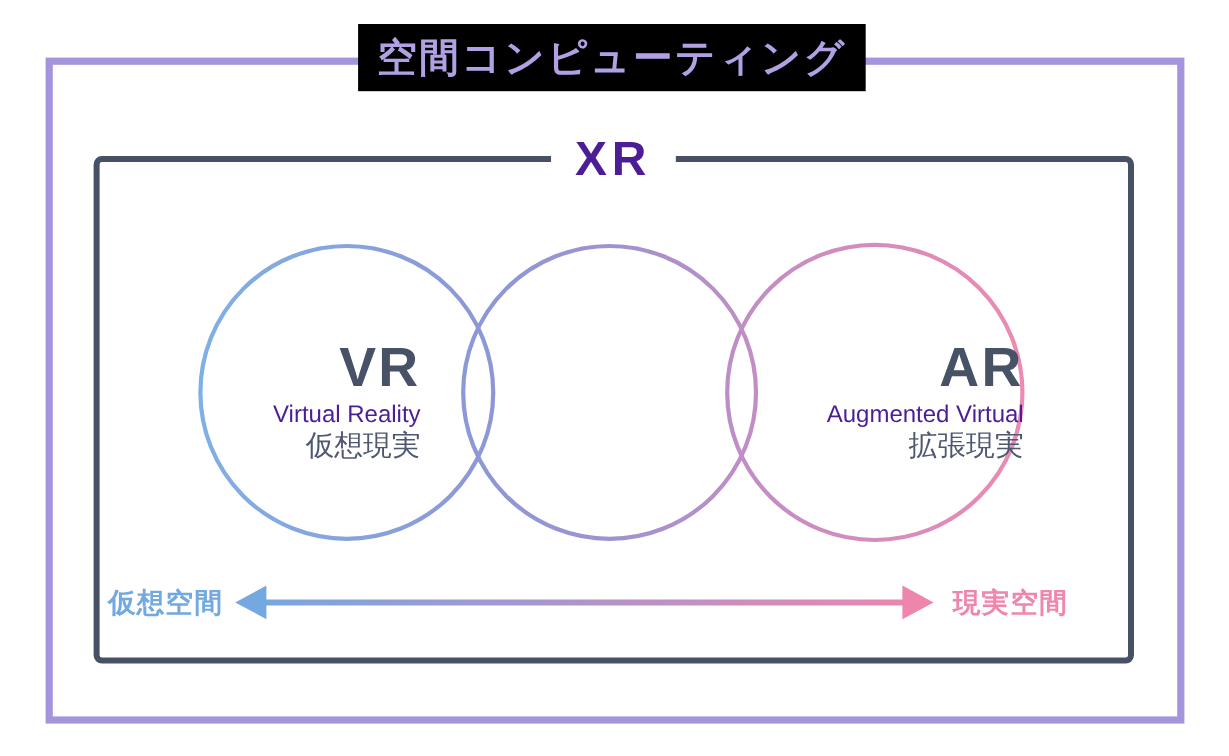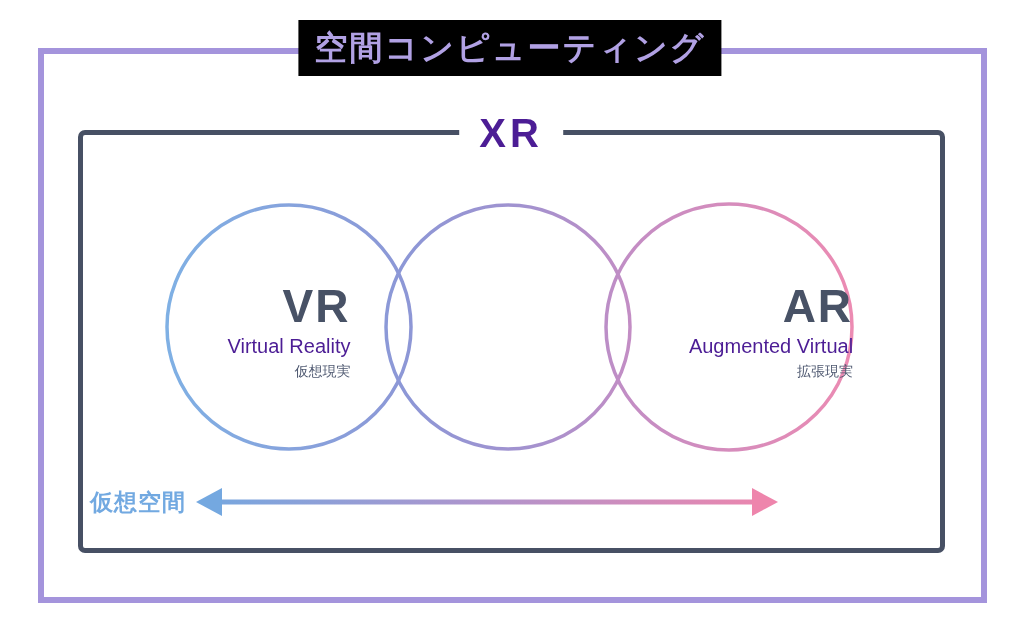--- a/index.html
+++ b/index.html
@@ -94,21 +94,21 @@
     color: #485266;
   }
   .circle-label .en {
     margin-top: 4px;
     font-size: 20px;
     line-height: 24px;
     color: #4c1d95;
   }
   .circle-label .ja {
     margin-top: 2px;
-    font-size: 14px;
+    font-size: 24px;
     line-height: 23px;
     color: #4e5870;
   }
   .label-vr { left: 289px; }
   .label-mr { left: 508px; }
   .label-ar { left: 729px; margin-left: 42px; }
 
   
   .axis-label {
     position: absolute;
@@ -167,14 +167,15 @@
   </div>
 
 
   <div class="circle-label label-ar">
     <div class="abbr">AR</div>
     <div class="en">Augmented Virtual</div>
     <div class="ja">拡張現実</div>
   </div>
 
   <div class="axis-label axis-left">仮想空間</div>
+  <div class="axis-label axis-right">現実空間</div>
 
 </div>
 
 </body></html>

